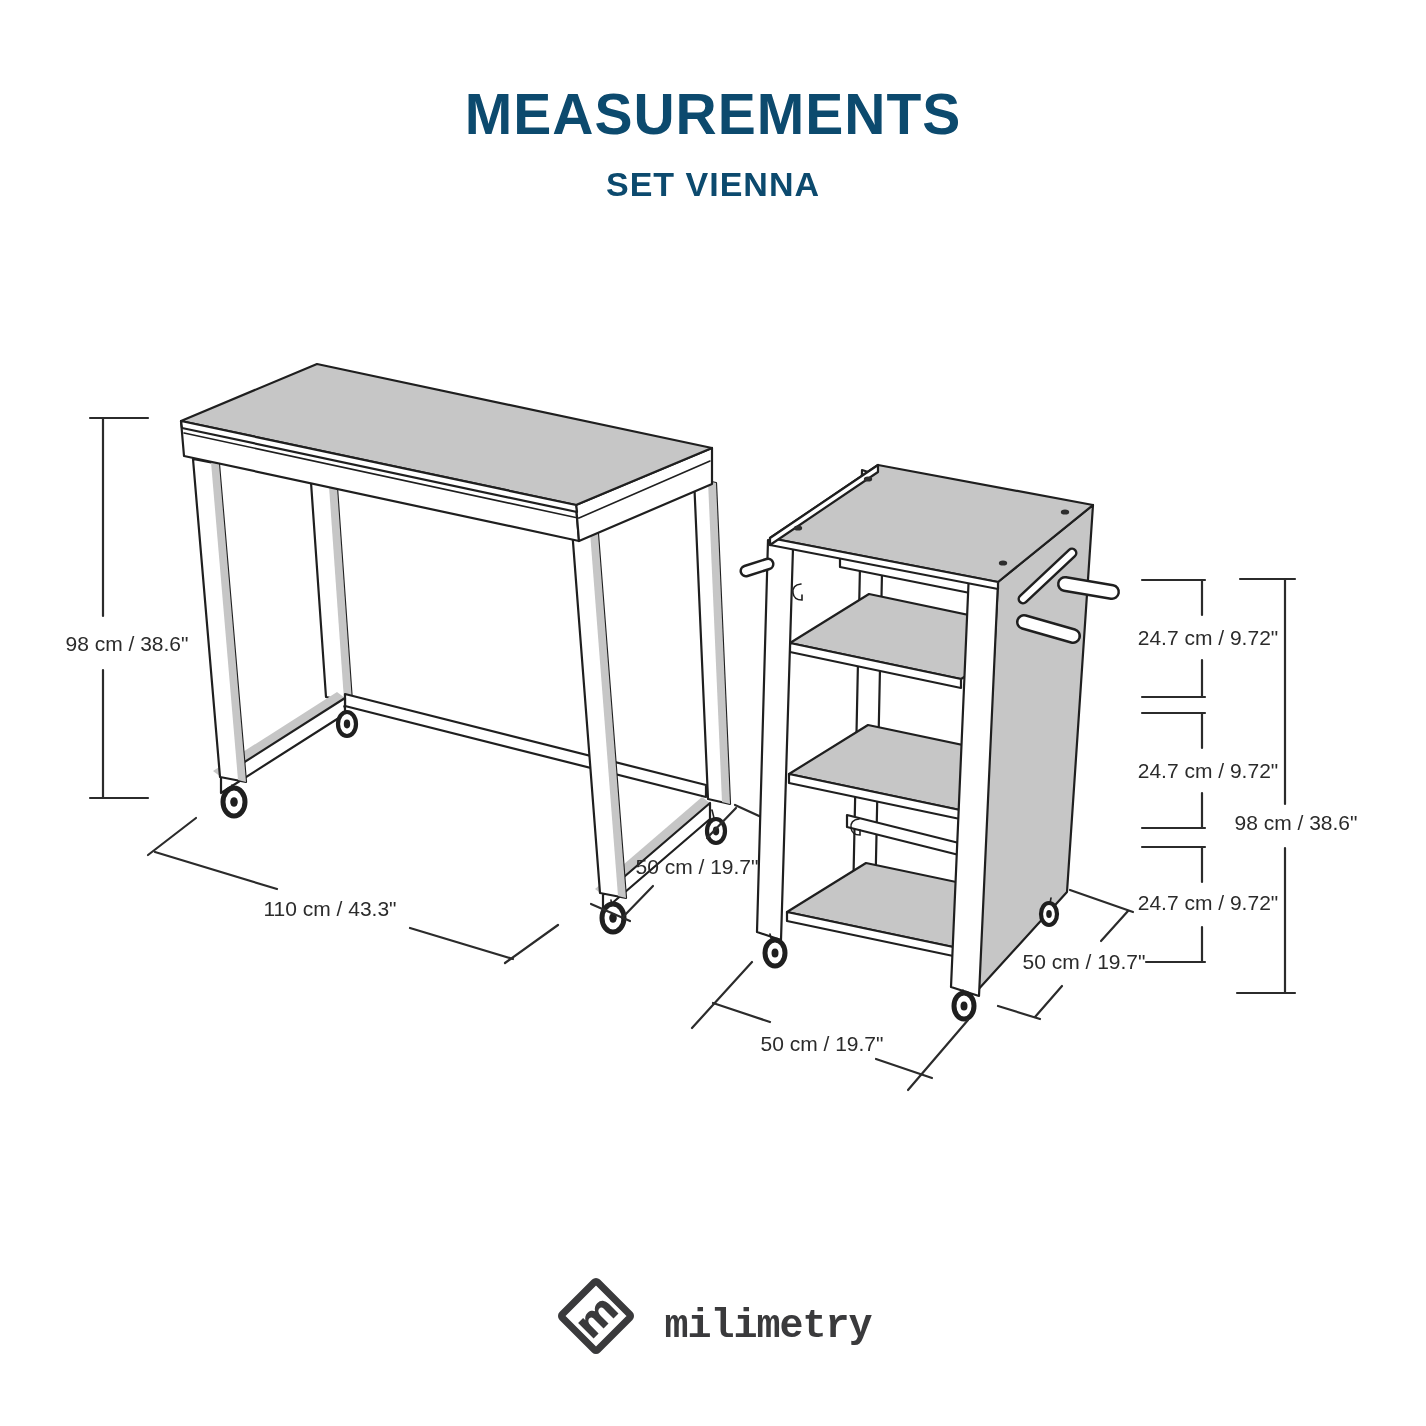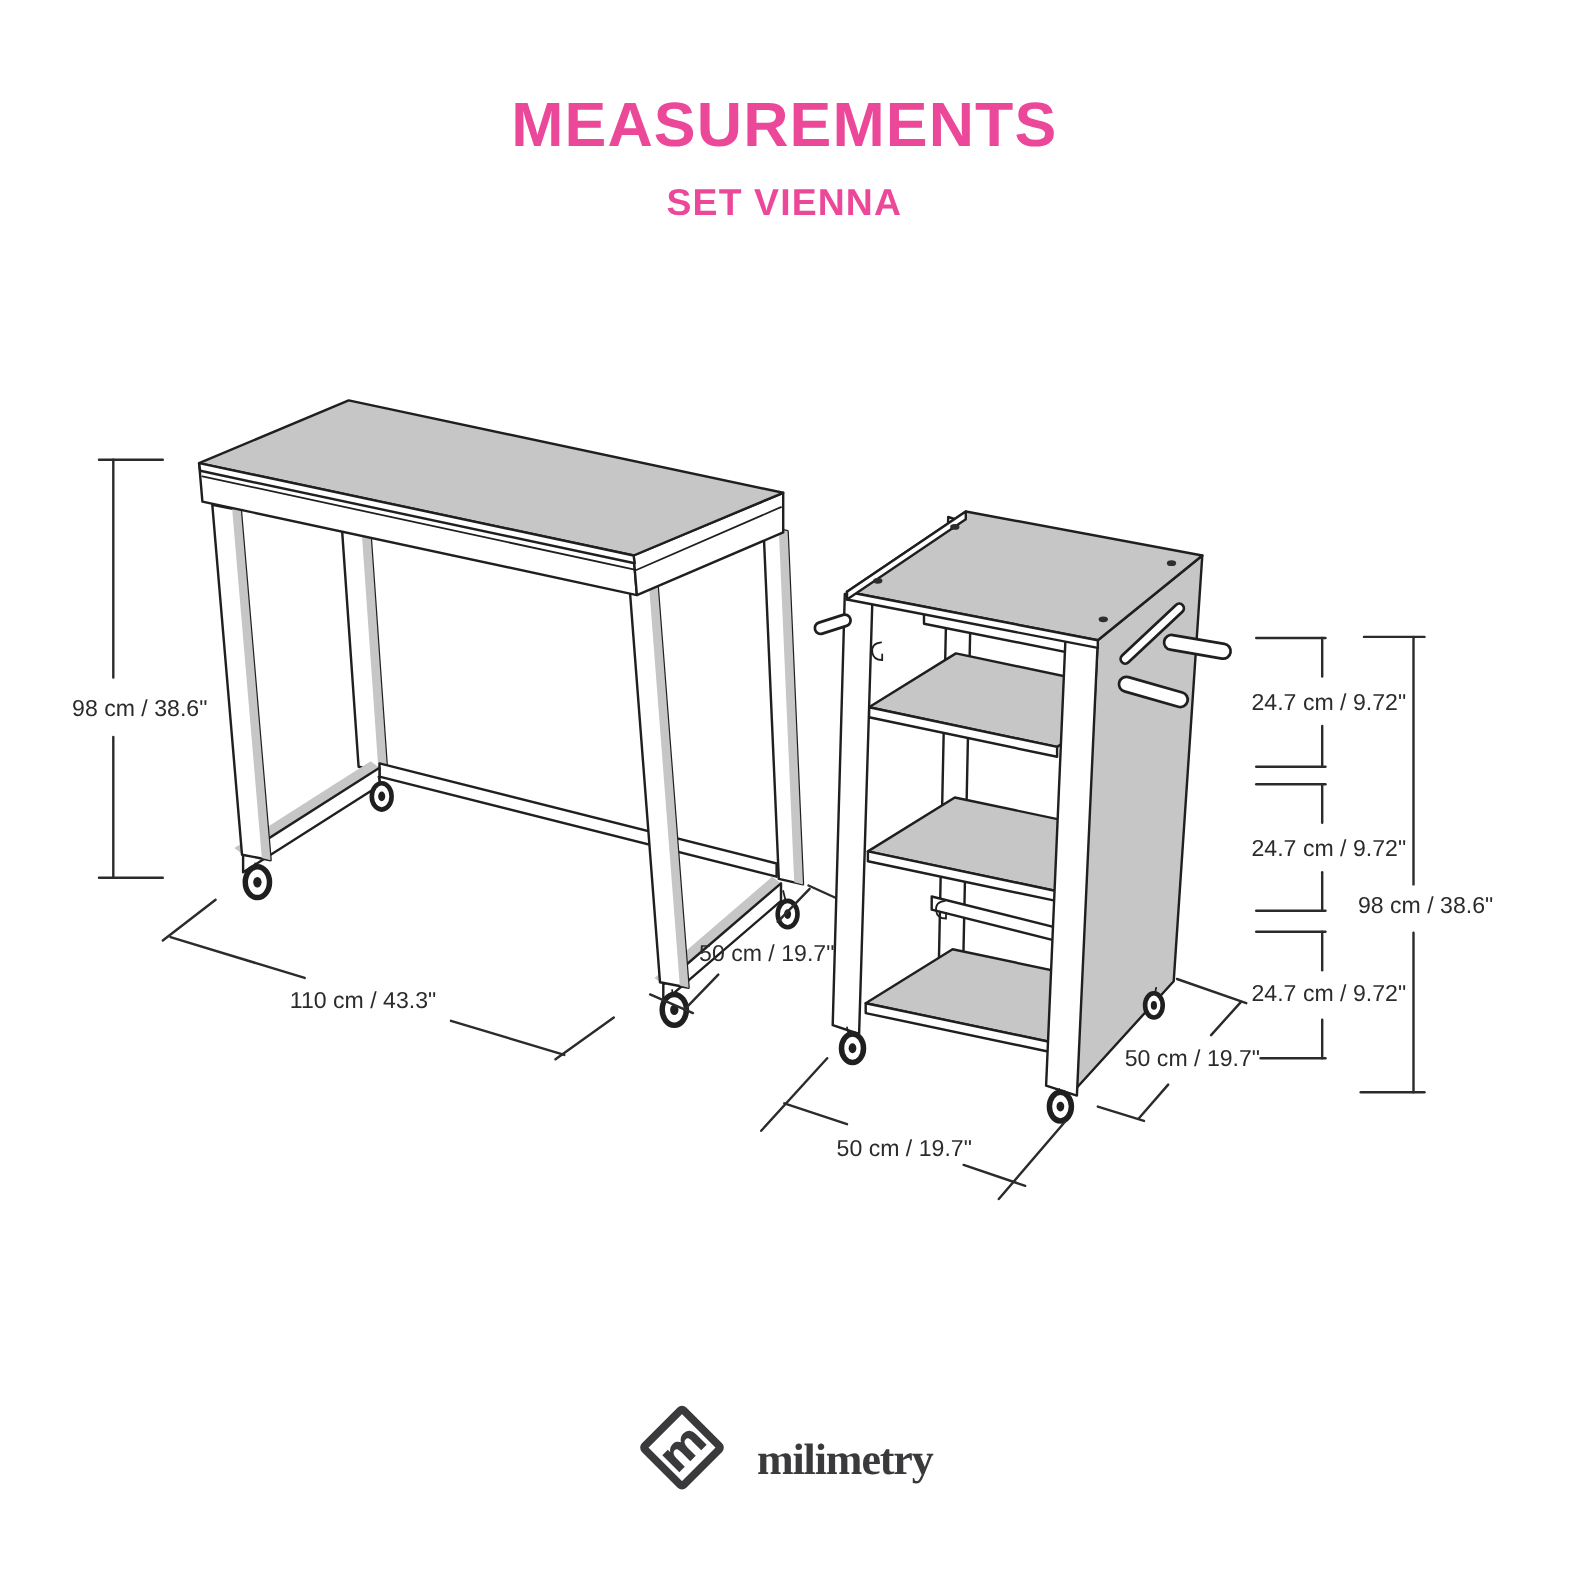--- a/index.html
+++ b/index.html
@@ -1,36 +1,36 @@
 <!DOCTYPE html>
 <html><head>
 <meta charset="utf-8">
 <style>
   html,body{margin:0;padding:0;background:#ffffff;}
   .page{position:relative;width:1426px;height:1426px;background:#ffffff;overflow:hidden;
         font-family:"Liberation Sans",sans-serif;}
-  header{position:absolute;top:86px;left:0;right:0;text-align:center;color:#ec4899;}
+  header{position:absolute;top:86px;left:0;right:0;text-align:center;color:#0c4a6e;}
   h1{margin:0;font-size:57px;font-weight:800;letter-spacing:1px;line-height:1;}
   h2{margin:24px 0 0 0;font-size:34px;font-weight:700;letter-spacing:1px;line-height:1;}
   .canvas{position:absolute;left:0;top:0;width:1426px;height:1426px;}
   
   .fw{fill:#ffffff;stroke:#1f1f1f;stroke-width:2.2;stroke-linejoin:round;}
   .fg{fill:#c6c6c6;stroke:#1f1f1f;stroke-width:2.2;stroke-linejoin:round;}
   .fgn{fill:#c6c6c6;stroke:none;}
   .thin{fill:none;stroke:#1f1f1f;stroke-width:1.6;stroke-linecap:round;}
   .dim{fill:none;stroke:#2b2b2b;stroke-width:2.2;stroke-linecap:round;}
   .dimtxt{font-size:21px;fill:#2b2b2b;font-family:"Liberation Sans",sans-serif;}
   .wheel{fill:#ffffff;stroke:#1f1f1f;stroke-width:5;}
   .wheelS{fill:#ffffff;stroke:#1f1f1f;stroke-width:4.2;}
   .hub{fill:#1f1f1f;stroke:none;}
   .dot{fill:#2e2e2e;stroke:none;}
   footer{position:absolute;top:1274px;left:0;right:0;display:flex;justify-content:center;
          align-items:center;gap:26px;color:#3a3a3c;}
   .wordmark{font-size:40px;font-weight:800;letter-spacing:-1px;color:#3a3a3c;
-            font-family:Liberation Serif, serif;margin-top:20px;}
+            font-family:Liberation Mono, monospace;margin-top:20px;}
 </style>
 </head>
 <body>
 
 <div class="page">
 
   <header>
     <h1>MEASUREMENTS</h1>
     <h2>SET VIENNA</h2>
   </header>

